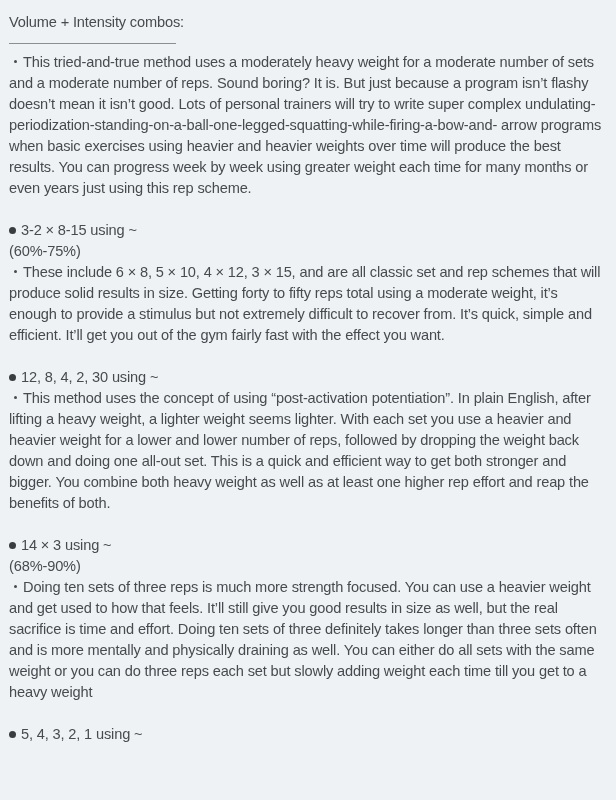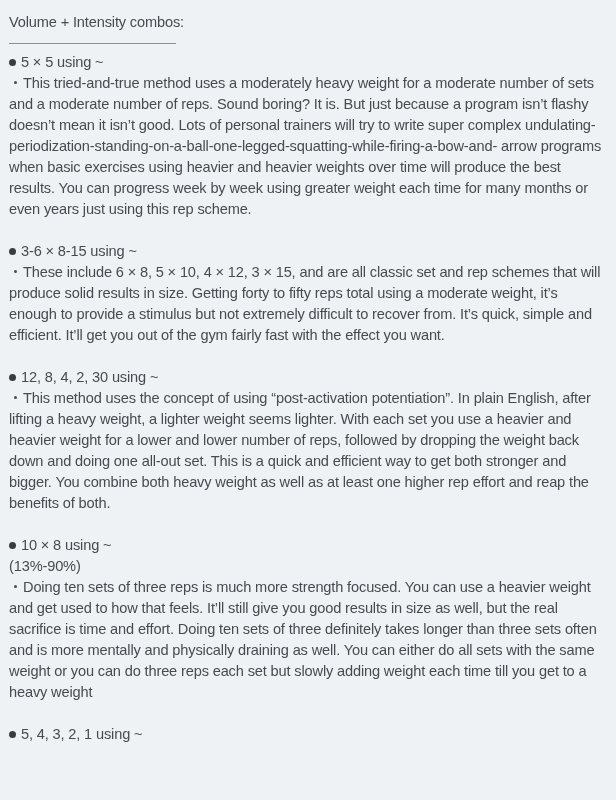--- a/index.html
+++ b/index.html
@@ -52,37 +52,37 @@
     }
   </style>
 </head>
 <body>
 
 <div class="doc">
   <p class="title">Volume + Intensity combos:</p>
   <div class="divider"></div>
 
   <div class="section">
-    <p class="bullet-line"><span class="dot"></span><span>5 × 5 using ~</span></p>
     <p class="desc"><span class="mid"></span><span>This tried-and-true method uses a moderately heavy weight for a moderate number of sets and a moderate number of reps. Sound boring? It is. But just because a program isn’t flashy doesn’t mean it isn’t good. Lots of personal trainers will try to write super complex undulating-periodization-standing-on-a-ball-one-legged-squatting-while-firing-a-bow-and- arrow programs when basic exercises using heavier and heavier weights over time will produce the best results. You can progress week by week using greater weight each time for many months or even years just using this rep scheme.</span></p>
   </div>
 
   <div class="section">
-    <p class="bullet-line"><span class="dot"></span><span>3-6 × 8-15 using ~</span></p>
+    <p class="bullet-line"><span class="dot"></span><span>3-2 × 8-15 using ~</span></p>
+    <p>(60%-75%)</p>
     <p class="desc"><span class="mid"></span><span>These include 6 × 8, 5 × 10, 4 × 12, 3 × 15, and are all classic set and rep schemes that will produce solid results in size. Getting forty to fifty reps total using a moderate weight, it’s enough to provide a stimulus but not extremely difficult to recover from. It’s quick, simple and efficient. It’ll get you out of the gym fairly fast with the effect you want.</span></p>
   </div>
 
   <div class="section">
     <p class="bullet-line"><span class="dot"></span><span>12, 8, 4, 2, 30 using ~</span></p>
     <p class="desc"><span class="mid"></span><span>This method uses the concept of using “post-activation potentiation”. In plain English, after lifting a heavy weight, a lighter weight seems lighter. With each set you use a heavier and heavier weight for a lower and lower number of reps, followed by dropping the weight back down and doing one all-out set. This is a quick and efficient way to get both stronger and bigger. You combine both heavy weight as well as at least one higher rep effort and reap the benefits of both.</span></p>
   </div>
 
   <div class="section">
-    <p class="bullet-line"><span class="dot"></span><span>10 × 8 using ~</span></p>
-    <p>(13%-90%)</p>
+    <p class="bullet-line"><span class="dot"></span><span>14 × 3 using ~</span></p>
+    <p>(68%-90%)</p>
     <p class="desc"><span class="mid"></span><span>Doing ten sets of three reps is much more strength focused. You can use a heavier weight and get used to how that feels. It’ll still give you good results in size as well, but the real sacrifice is time and effort. Doing ten sets of three definitely takes longer than three sets often and is more mentally and physically draining as well. You can either do all sets with the same weight or you can do three reps each set but slowly adding weight each time till you get to a heavy weight</span></p>
   </div>
 
   <div class="section">
     <p class="bullet-line"><span class="dot"></span><span>5, 4, 3, 2, 1 using ~</span></p>
 
   </div>
 </div>
 
 </body></html>

